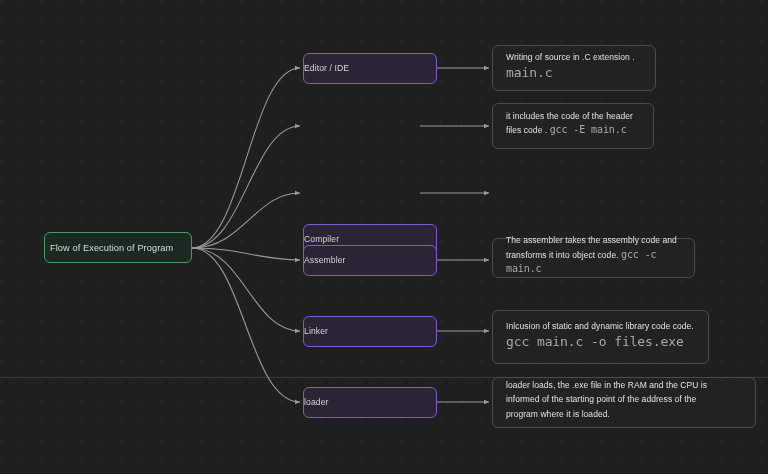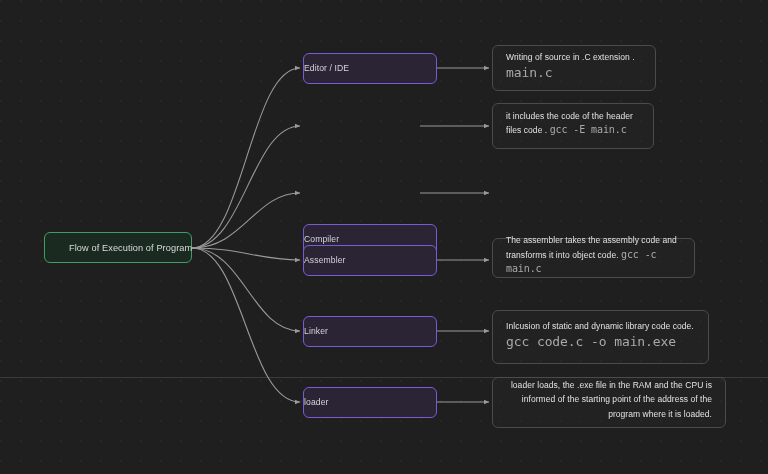--- a/index.html
+++ b/index.html
@@ -34,21 +34,21 @@
     border-radius: 6px;
   }
 
   .root-node {
     left: 44px;
     top: 232px;
     width: 148px;
     height: 31px;
     background: #1b2a21;
     border: 1px solid #3f9e68;
-    padding-left: 24px;
+    padding-left: 5px;
   }
   .root-label {
     color: #d8dcd9;
     font-size: 9.2px;
     letter-spacing: 0.1px;
     white-space: nowrap;
   }
 
   .stage-node {
     left: 303px;
@@ -169,25 +169,25 @@
   <div class="desc-node" style="top:238px; width:203px; height:40px;">
     <div class="desc-text">
       <div><span>The assembler takes the assembly code and</span></div>
       <div><span>transforms it into object code. </span><span class="code">gcc -c main.c</span></div>
     </div>
   </div>
 
   <div class="desc-node" style="top:310px; width:217px; height:54px;">
     <div class="desc-text">
       <span>Inlcusion of static and dynamic library code code.</span>
-      <span class="code-block">gcc code.c -o main.exe</span>
+      <span class="code-block">gcc main.c -o files.exe</span>
     </div>
   </div>
 
-  <div class="desc-node" style="top:377px; width:234px; height:51px;text-align:right;">
+  <div class="desc-node" style="top:377px; width:264px; height:51px;">
     <div class="desc-text">
       <div><span>loader loads, the .exe file in the RAM and the CPU is</span></div>
       <div><span>informed of the starting point of the address of the</span></div>
       <div><span>program where it is loaded.</span></div>
     </div>
   </div>
 
 </div>
 
 </body></html>

